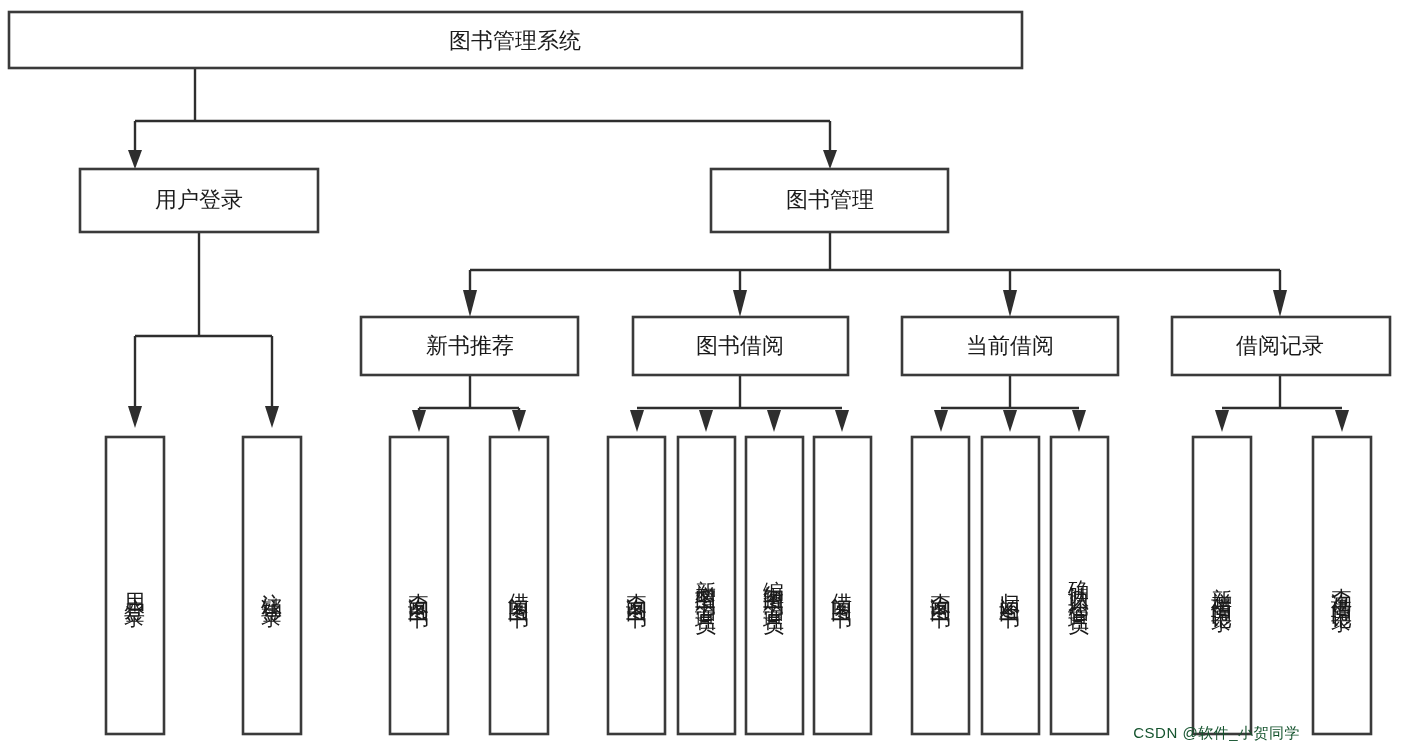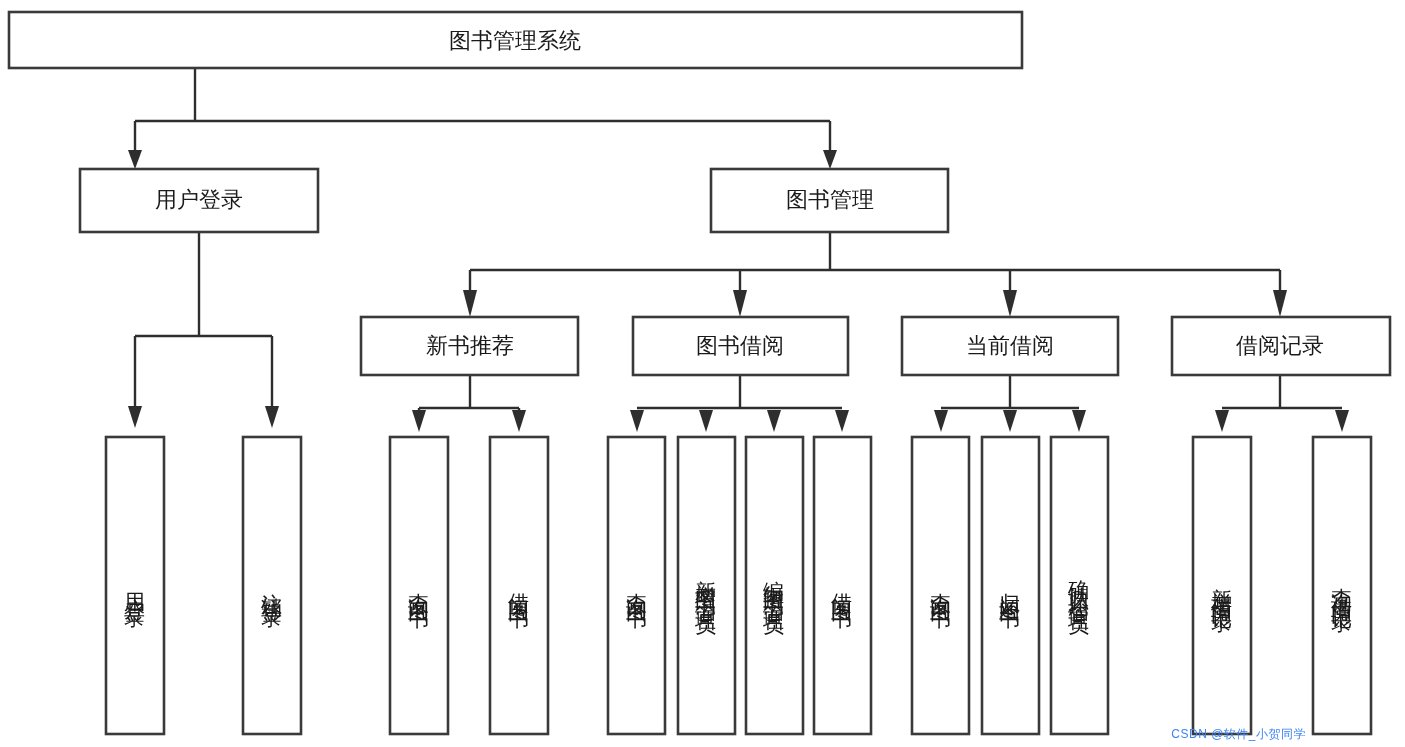--- a/index.html
+++ b/index.html
@@ -5,22 +5,22 @@
   html,body{margin:0;padding:0;background:#ffffff;}
   body{width:1405px;height:747px;overflow:hidden;
        font-family:"Liberation Sans","DejaVu Sans",sans-serif;}
   #diagram-root{position:relative;width:1306px;height:747px;}
   svg#tree{position:absolute;left:0;top:0;width:1405px;height:747px;}
   .node-box{fill:#ffffff;stroke:#3a3a3a;stroke-width:2.6;}
   .link{stroke:#2e2e2e;stroke-width:2.4;fill:none;}
   .arrow-head{fill:#2e2e2e;stroke:none;}
   .node-label-h{font-family:"Liberation Sans","DejaVu Sans",sans-serif;
       font-size:22px;fill:#1a1a1a;text-anchor:middle;dominant-baseline:middle;}
-  .watermark{position:absolute;right:0;bottom:4px;font-size:12px;
-      color:#3b82f6;white-space:nowrap;letter-spacing:.5px;}
+  .watermark{position:absolute;right:6px;bottom:4px;font-size:15px;
+      color:#14532d;white-space:nowrap;letter-spacing:.5px;}
 </style>
 </head>
 <body>
 
 <div id="diagram-root">
 
   <svg id="tree" viewBox="0 0 1405 747">
 
     <g>
 

